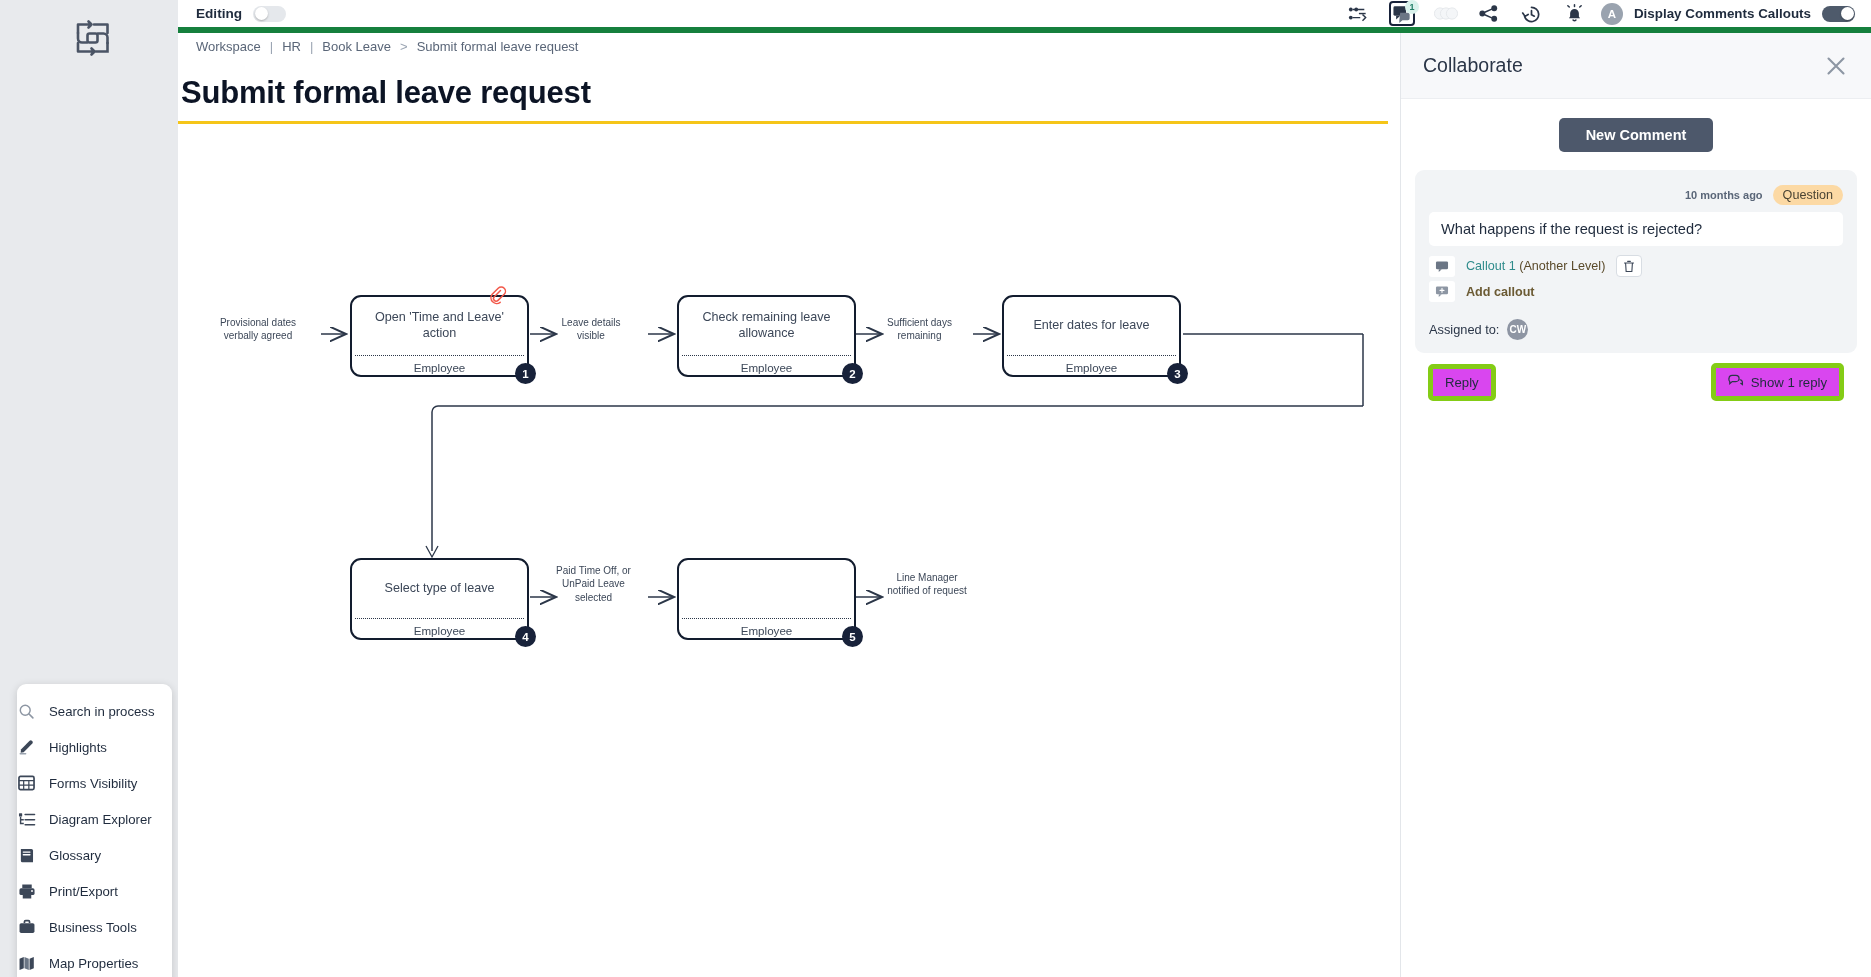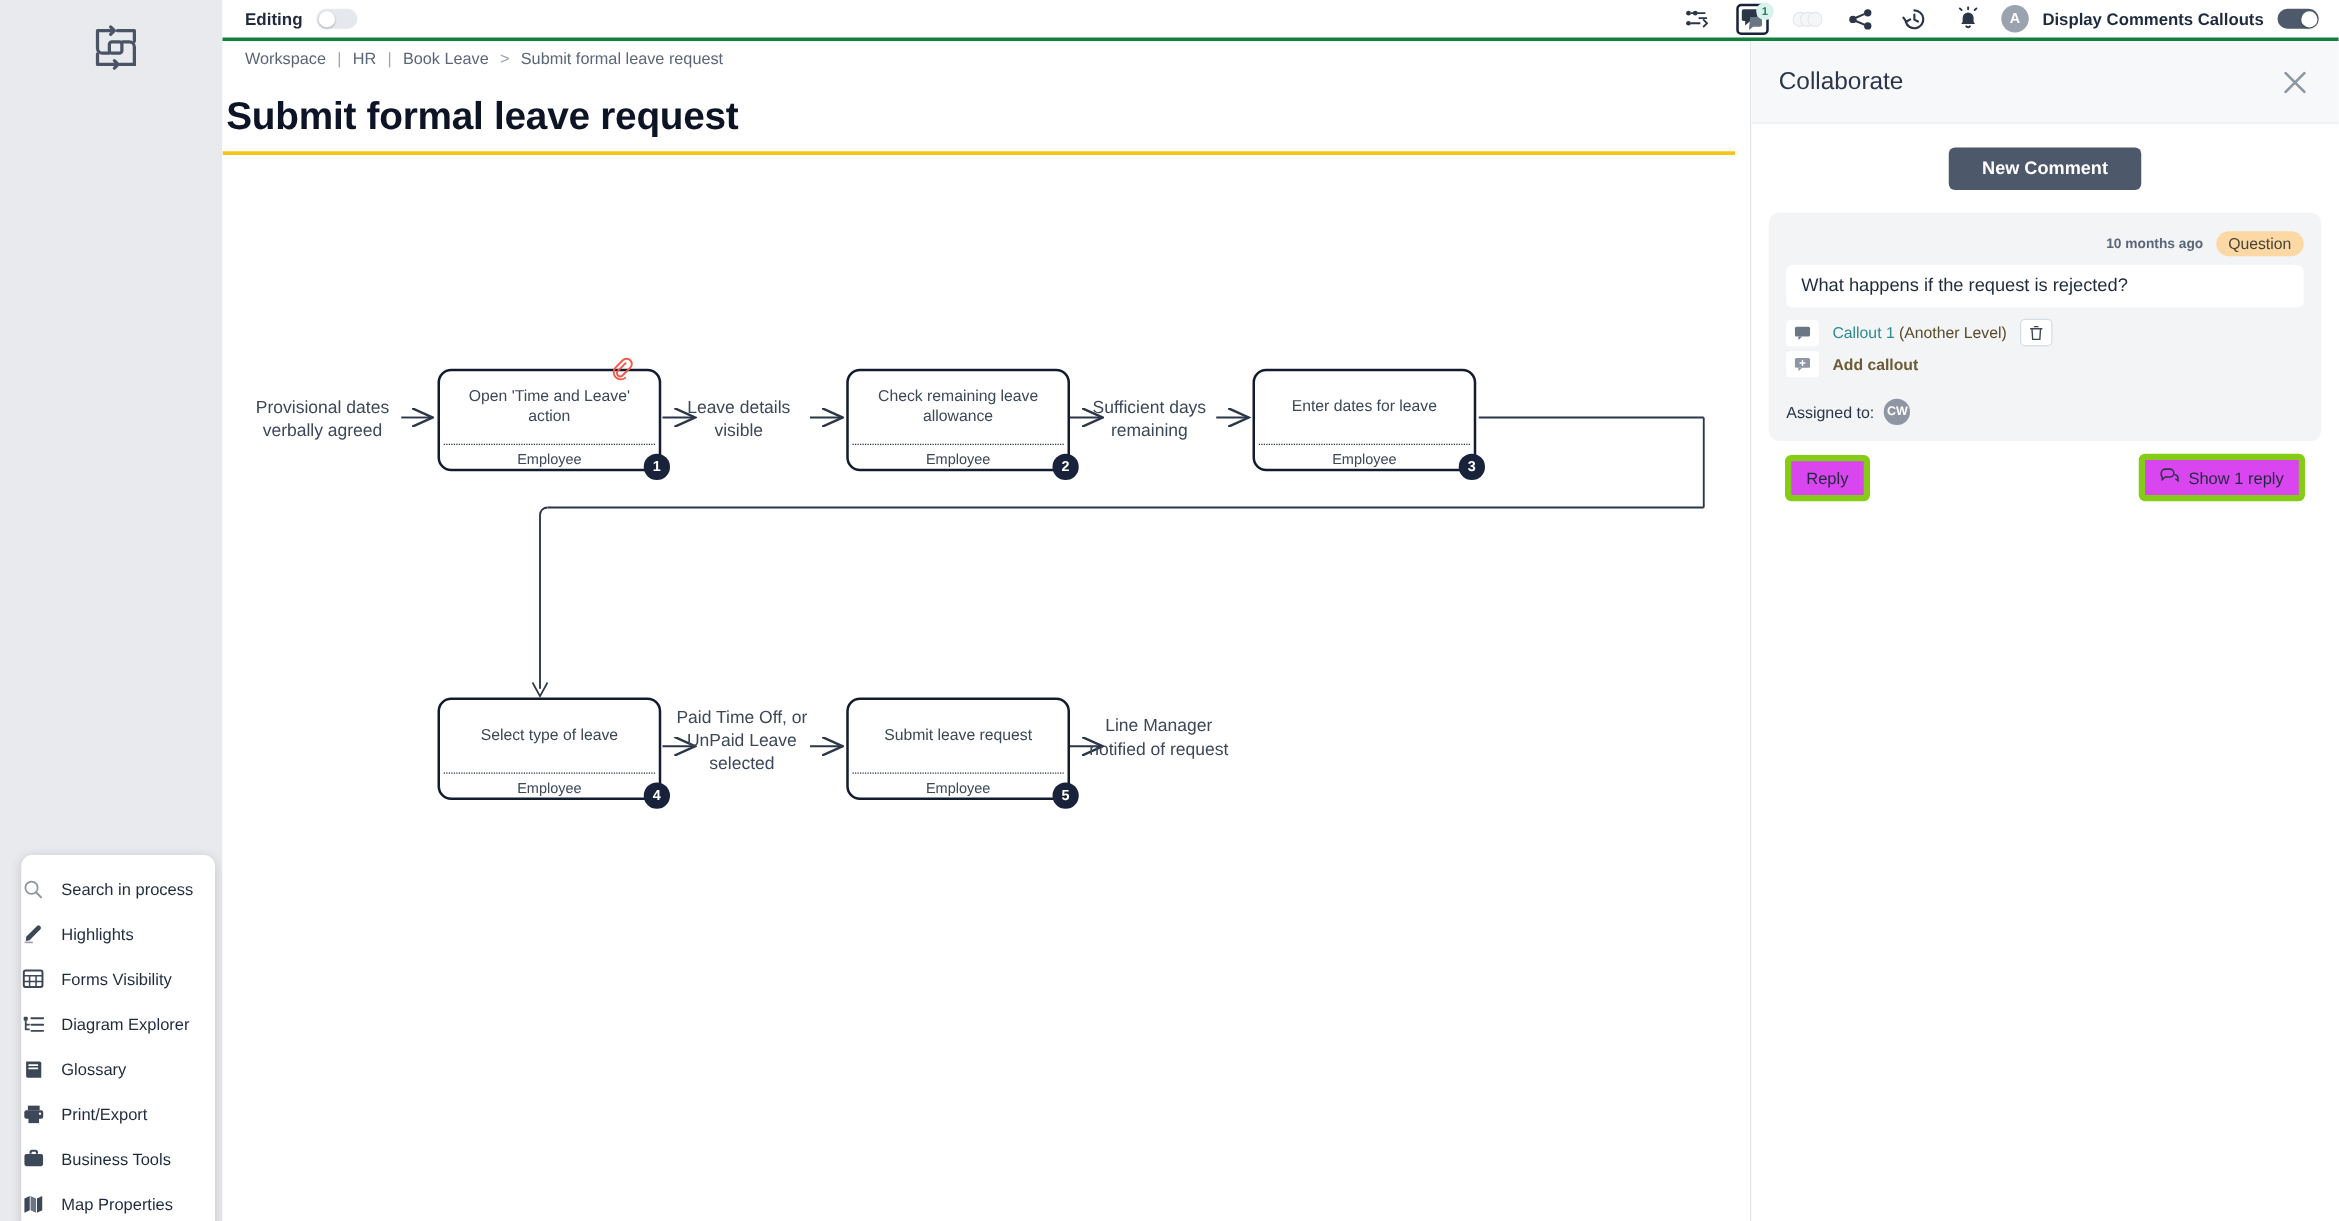--- a/index.html
+++ b/index.html
@@ -34,21 +34,21 @@
   }
   .toolitem .ticon {
     width: 19px; height: 19px; flex: 0 0 19px;
     display: flex; align-items: center; justify-content: center;
   }
   .toolitem .tlabel { font-size: 13.2px; color: #1f2b3d; white-space: nowrap; }
 
   
   .topbar {
     position: absolute; left: 178px; top: 0; right: 0; height: 33px;
-    background: #ffffff; border-bottom: 3px solid #15803d;
+    background: #ffffff; border-bottom: 6px solid #15803d;
     display: flex; align-items: center;
   }
   .editing-wrap { display: flex; align-items: center; gap: 11px; margin-left: 18px; }
   .editing-label { font-size: 13.6px; color: #1f2b3d; font-weight: 600; }
   .toggle {
     width: 33px; height: 16px; border-radius: 9px; background: #e5e8ec;
     position: relative; cursor: pointer; flex: none;
   }
   .toggle .knob {
     position: absolute; top: 1.5px; left: 1.5px; width: 13px; height: 13px;
@@ -124,21 +124,21 @@
   }
   .node .nnum {
     position: absolute; right: -9px; bottom: -9px;
     width: 21px; height: 21px; border-radius: 50%;
     background: #18223a; color: #fff; font-size: 11.5px; font-weight: 700;
     display: flex; align-items: center; justify-content: center;
   }
   .clip-icon { position: absolute; width: 20px; height: 20px; }
 
   .edge-label {
-    position: absolute; text-align: center; font-size: 14px;
+    position: absolute; text-align: center; font-size: 10px;
     color: #3c4758; line-height: 1.33;
   }
   .arrow-svg { position: absolute; overflow: visible; }
 
   
   .collab {
     position: absolute; right: 0; top: 33px; width: 471px; bottom: 0;
     background: #fff; border-left: 1px solid #e3e6ea;
   }
   .collab-head {
@@ -468,21 +468,20 @@
       </div>
 
       <div class="node" style="left:172px;top:439px;">
         <div class="ntitle">Select type of leave</div>
         <div class="divider"></div>
         <div class="nrole">Employee</div>
         <div class="nnum">4</div>
       </div>
 
       <div class="node" style="left:499px;top:439px;">
-        <div class="ntitle">Submit leave request</div>
         <div class="divider"></div>
         <div class="nrole">Employee</div>
         <div class="nnum">5</div>
       </div>
     </div>
   </div>
 
   <div class="collab">
     <div class="collab-head">
       <span class="collab-title">Collaborate</span>

